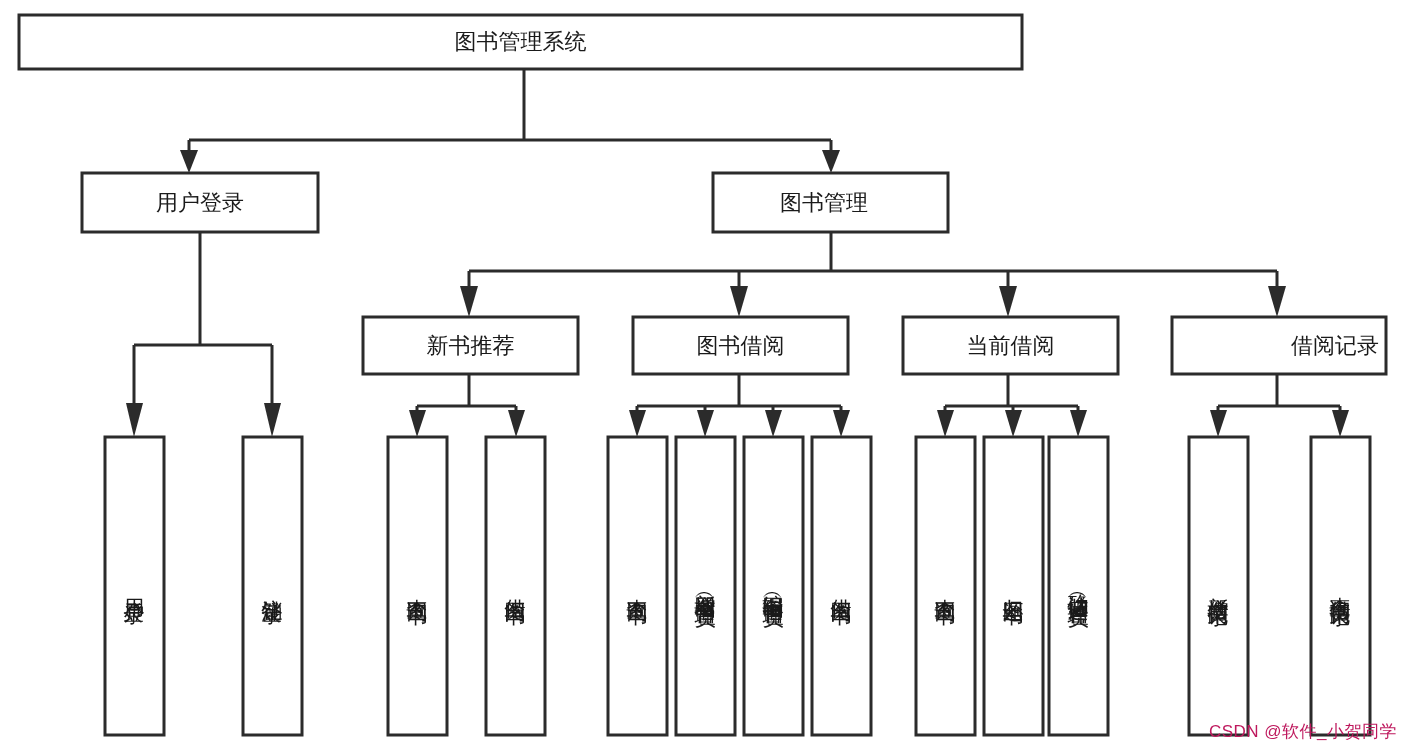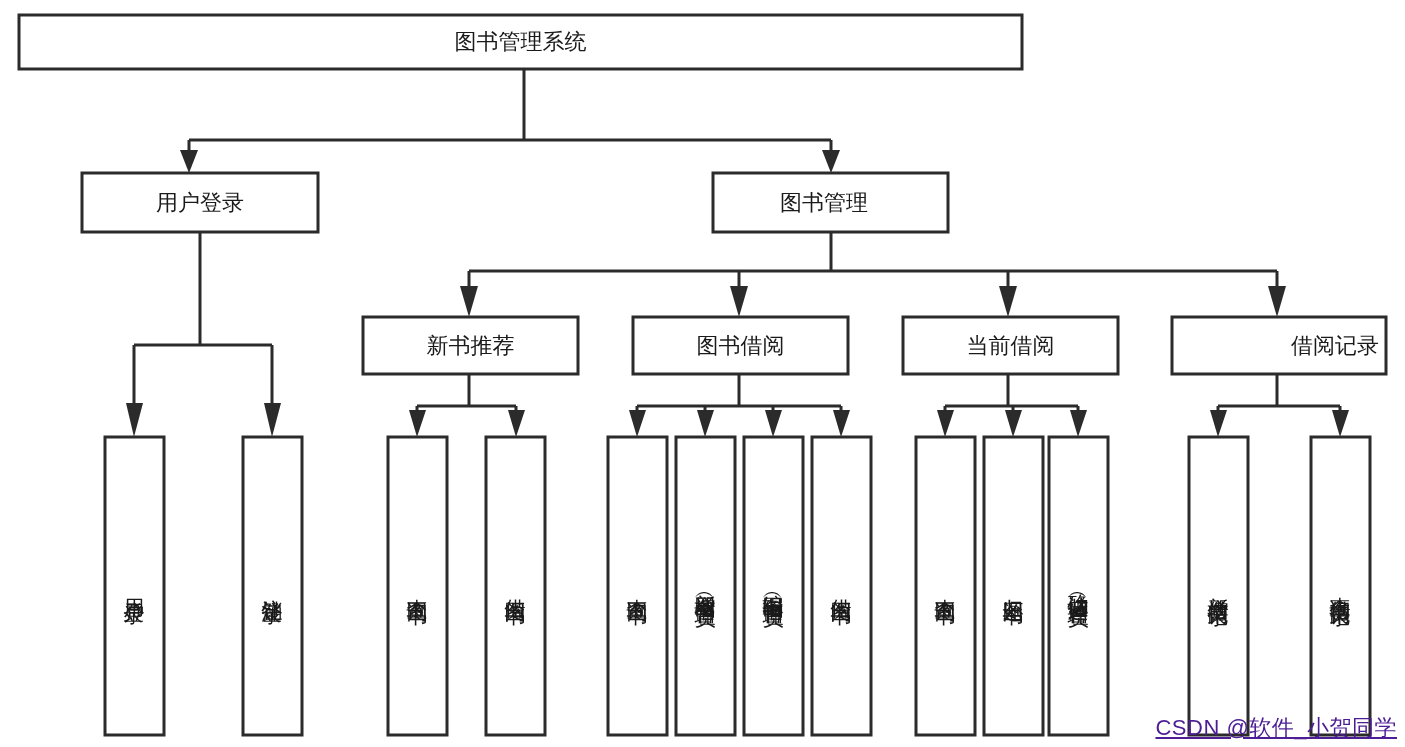--- a/index.html
+++ b/index.html
@@ -68,26 +68,25 @@
     align-items: center;
     justify-content: center;
     white-space: nowrap;
     pointer-events: none;
   }
   #watermark {
     position: absolute;
     right: 8px;
     bottom: 4px;
     font-family: "Liberation Sans", "DejaVu Sans", sans-serif;
-    font-size: 22px;
-    color: #4c1d95;
+    font-size: 17px;
+    color: #be185d;
     letter-spacing: 0.5px;
     white-space: nowrap;
     pointer-events: none;
-    text-decoration: underline;
   }
 </style>
 </head>
 <body>
 
 <div id="diagram-root">
 
   <svg class="flow" viewBox="0 0 1405 747" xmlns="http://www.w3.org/2000/svg">
 
     <defs>

